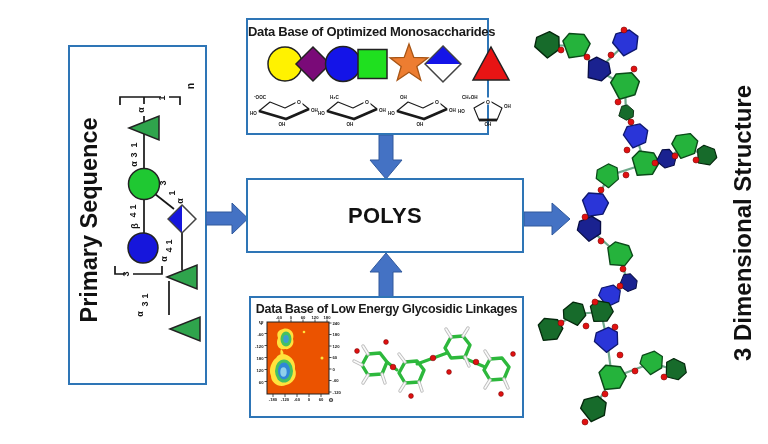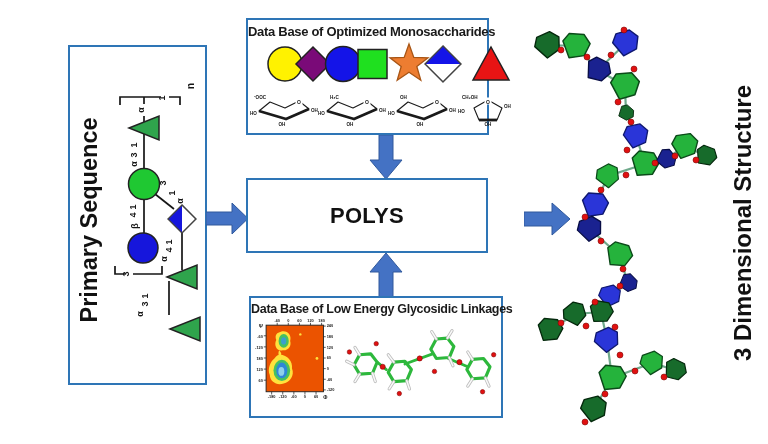--- a/index.html
+++ b/index.html
@@ -1,23 +1,23 @@
 <!DOCTYPE html>
 <html style="--box-border: #2E75B6; --arrow-fill: #4472C4; --arrow-edge: #30599C; --sym-yellow: #FFF200; --sym-purple: #7A0A78; --sym-blue: #1414E8; --sym-green: #1FE01F; --sym-orange: #ED7D31; --sym-orange-edge: #A85515; --sym-red: #E81414; --gly-circle-green: #1FC832; --gly-triangle-green: #2FA44C; --gly-blue: #1616DC; --map-bg: #EB5300; --map-yellow: #FFE23C; --map-green: #46C060; --map-blue: #2F86D8; --map-core: #8FD0EA; --ring-green: #25B33C; --ring-dark-green: #176B2B; --ring-blue: #2A35D8; --ring-dark-blue: #1A2290; --stick-green: #2DB83C; --oxygen-red: #E01010;"><head>
 <meta charset="utf-8">
 <style>
   html,body{margin:0;padding:0;background:#fff;}
   .stage{position:relative;width:768px;height:444px;background:#ffffff;overflow:hidden;
          font-family:"Liberation Sans",sans-serif;}
   .box{position:absolute;background:#fff;border:2px solid var(--box-border,#2E75B6);box-sizing:border-box;}
   .left-panel{left:68px;top:45px;width:139px;height:340px;}
   .top-box{left:246px;top:18px;width:243px;height:117px;}
-  .center-box{left:246px;top:178px;width:242px;height:75px;border-width:2.5px;
+  .center-box{left:246px;top:178px;width:278px;height:75px;border-width:2.5px;
               display:flex;flex-direction:column;align-items:center;justify-content:center;}
-  .bottom-box{left:249px;top:296px;width:254px;height:122px;}
+  .bottom-box{left:249px;top:296px;width:275px;height:122px;}
   .box-title{font-weight:bold;color:#1a1a1a;text-align:center;padding-top:4px;
              font-size:13px;letter-spacing:-0.3px;white-space:nowrap;}
   .bottom-box .box-title{font-size:12.5px;}
   .center-line{font-weight:bold;color:#111;font-size:22px;line-height:27px;letter-spacing:0.3px;}
   .right-title{position:absolute;left:578px;top:208px;width:332px;height:30px;
                transform:rotate(-90deg);text-align:center;font-weight:bold;font-size:24px;
                color:#111;white-space:nowrap;}
   .arrow{position:absolute;}
   .arrow polygon{fill:var(--arrow-fill,#4472C4);stroke:var(--arrow-edge,#30599C);stroke-width:1;}
   svg text{font-family:"Liberation Sans",sans-serif;font-weight:bold;fill:#161616;}

